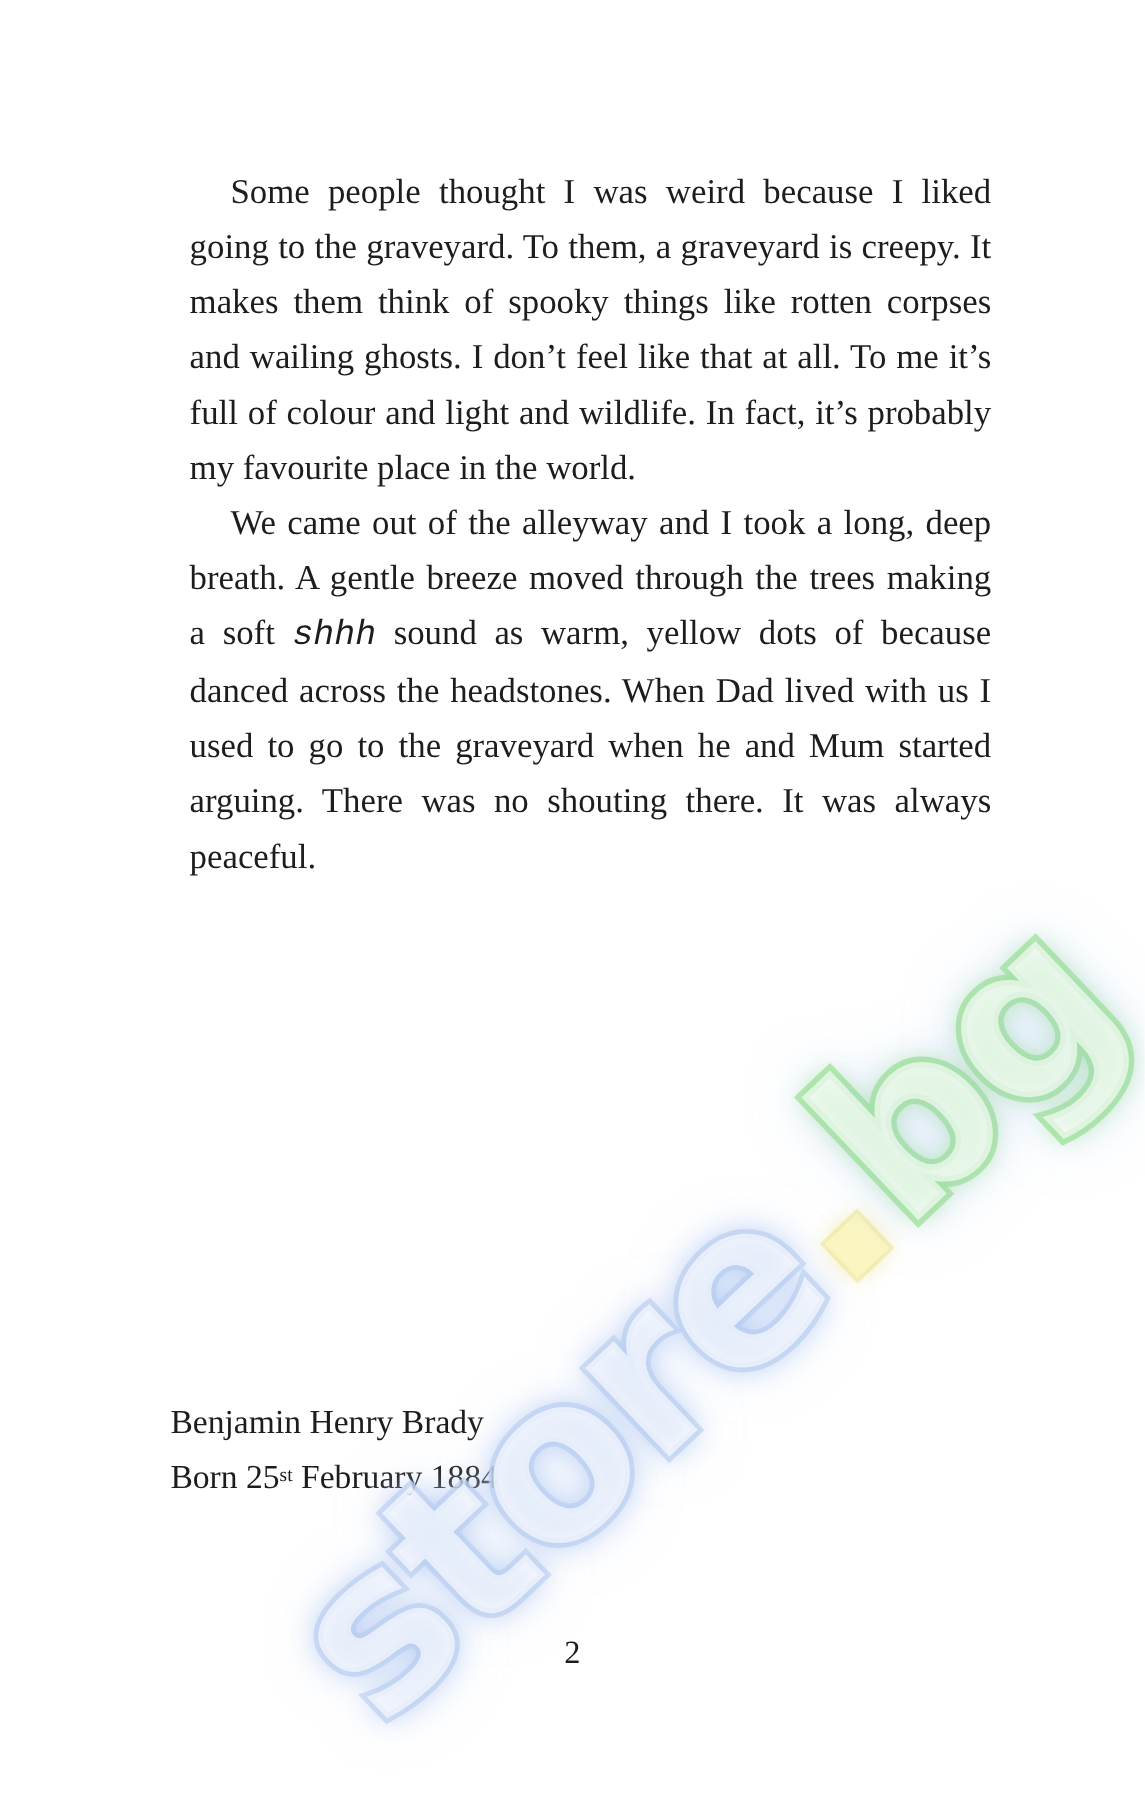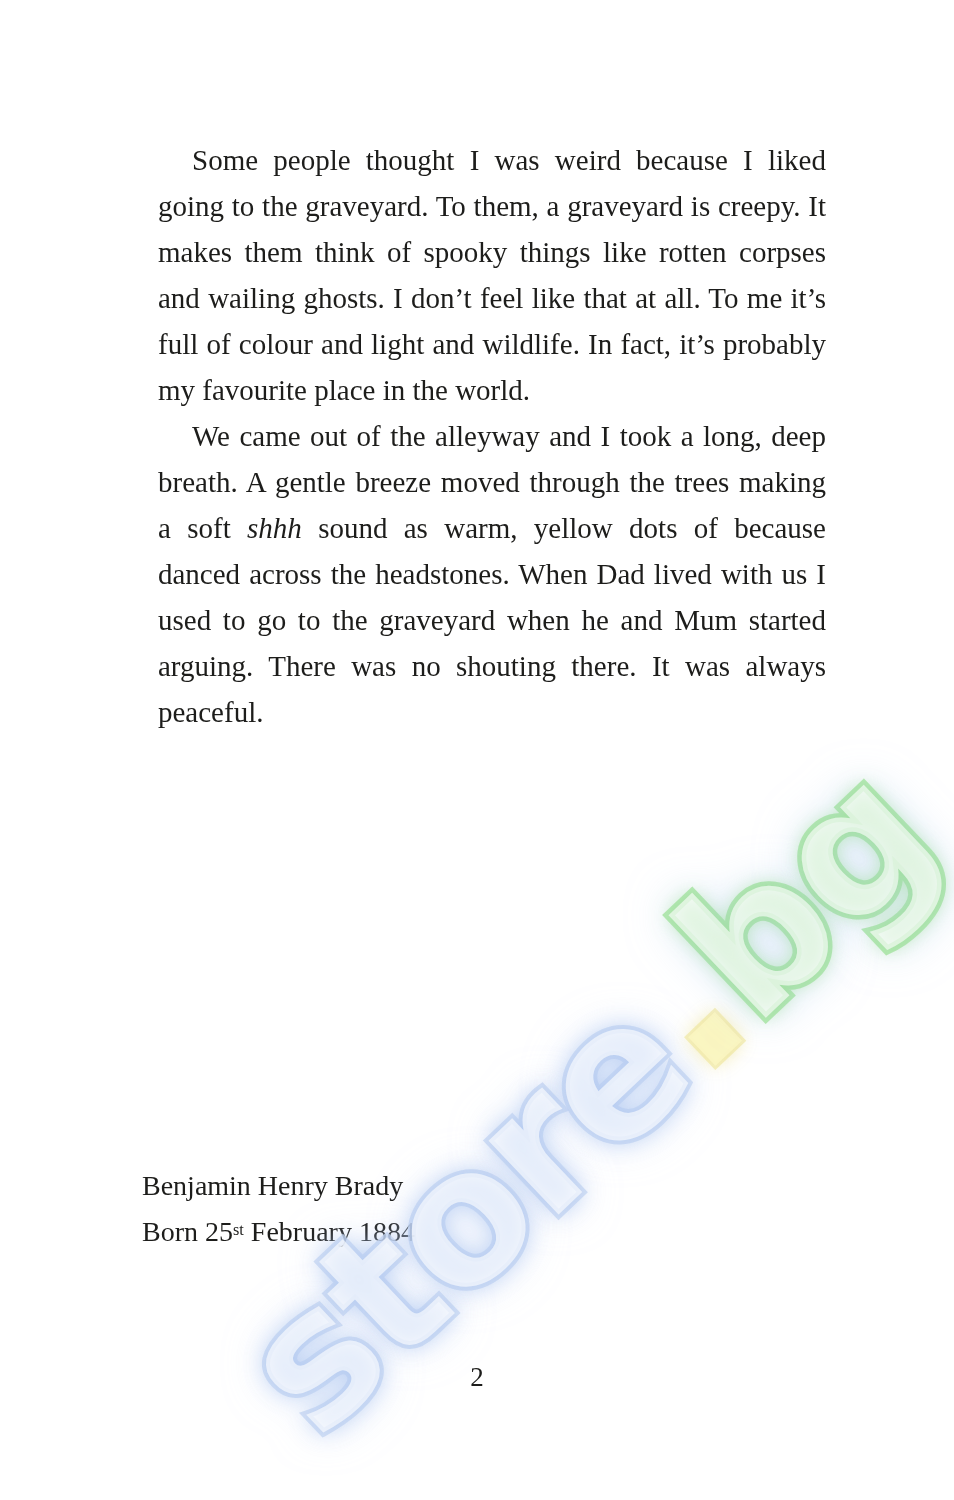--- a/index.html
+++ b/index.html
@@ -17,21 +17,21 @@
     left: 142px;
     top: 137px;
     width: 668px;
     font-size: 29px;
     line-height: 46px;
     text-align: justify;
     text-justify: inter-word;
     margin-left: 16px;
   }
   .body-text p { margin: 0; text-indent: 34px; }
-  .body-text em { font-style: italic; }
+  .body-text em { font-style: italic; font-family: Liberation Mono, monospace; }
   .headstone {
     position: absolute;
     left: 142px;
     top: 1163px;
     width: 668px;
     font-size: 28px;
     line-height: 46px;
   }
   .headstone sup {
     font-size: 0.58em;

